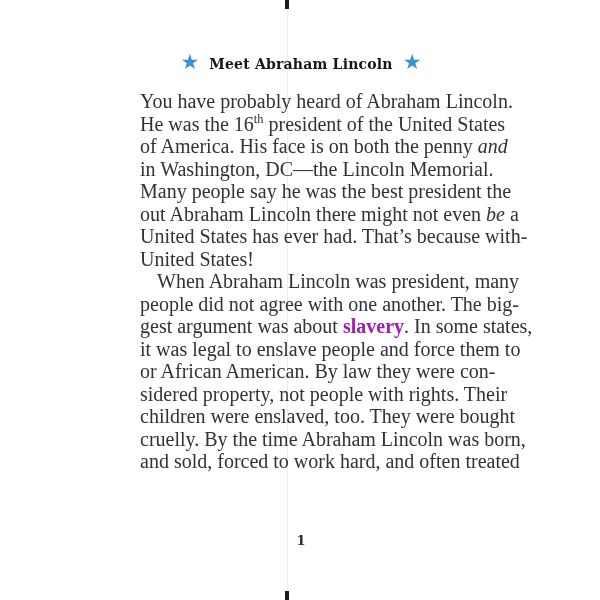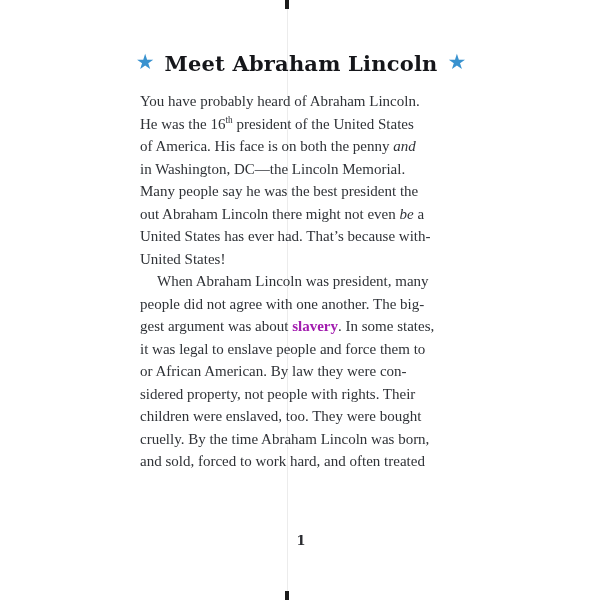--- a/index.html
+++ b/index.html
@@ -51,28 +51,28 @@
   .title-star {
     color: #3992cf;
     font-size: 21px;
     line-height: 1;
     font-family: "DejaVu Sans", sans-serif;
     transform: translateY(-1px);
   }
   .page-title {
     font-family: "DejaVu Serif", serif;
     font-weight: 700;
-    font-size: 21px;
+    font-size: 14px;
     letter-spacing: 0.2px;
     color: #15161a;
     white-space: nowrap;
   }
   .body-text {
     color: #2f3237;
-    font-size: 15px;
+    font-size: 20px;
   }
   .para {
     margin: 0;
     padding: 0;
   }
   .line {
     display: block;
     line-height: 22.5px;
     white-space: nowrap;
   }

